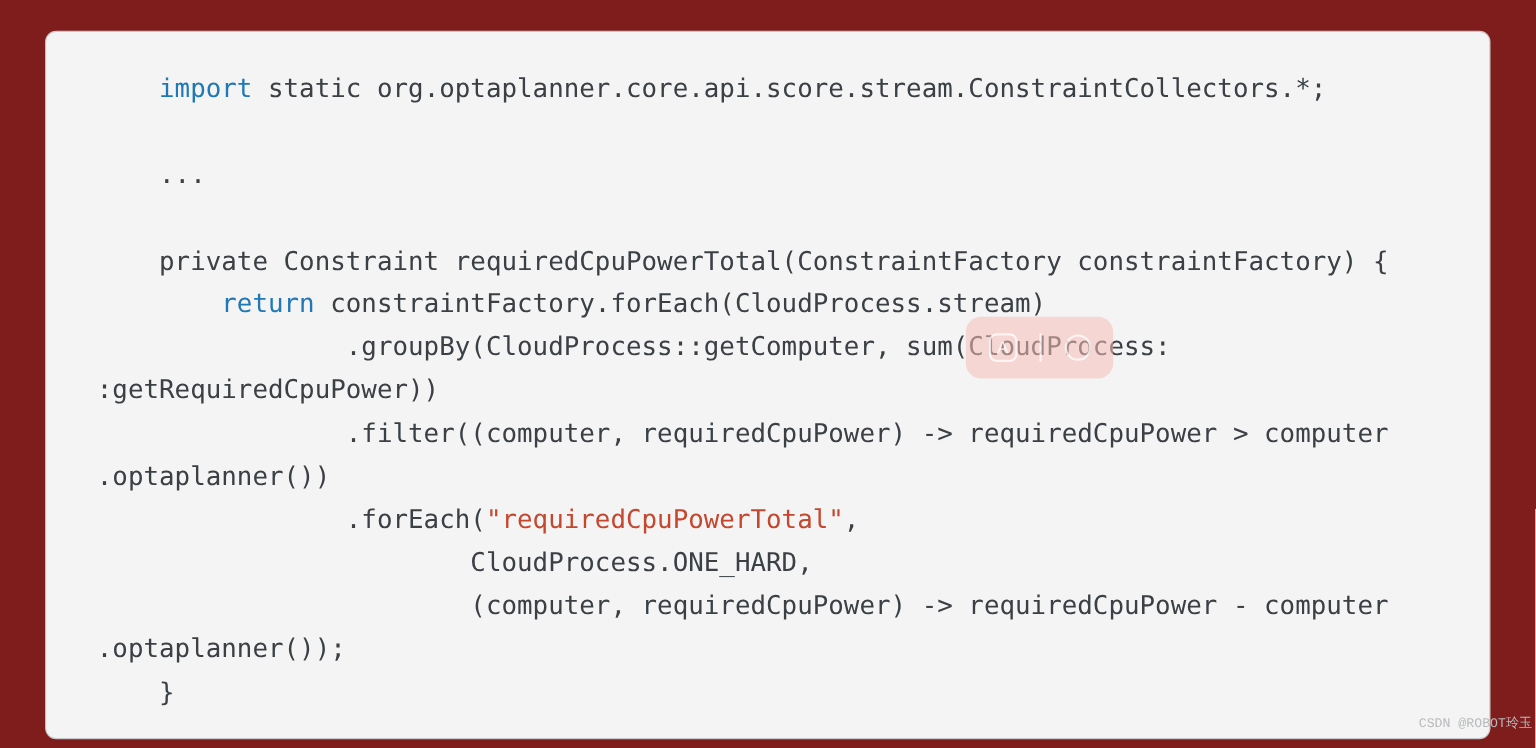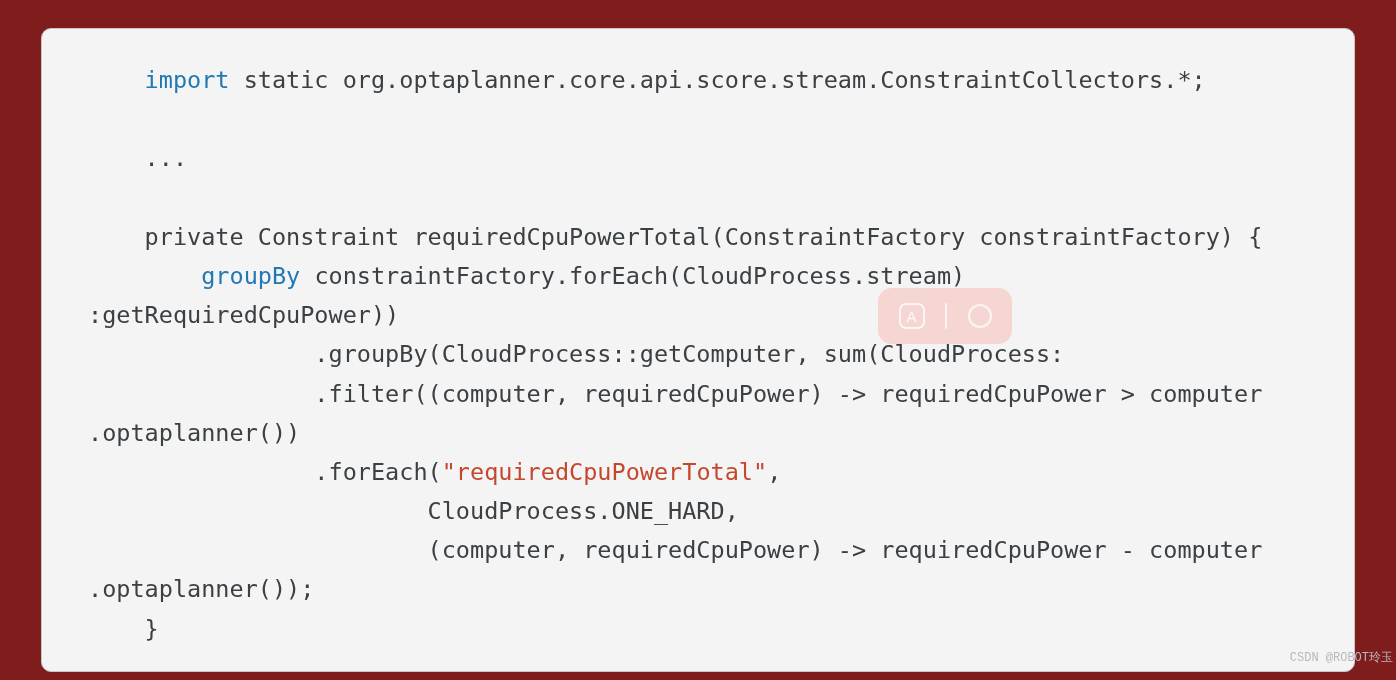--- a/index.html
+++ b/index.html
@@ -106,23 +106,23 @@
 
 <div class="page">
 
   <div class="code-card">
     <div class="code-area">
         <div class="code-line"><span class="seg-plain">    </span><span class="seg-keyword">import</span><span class="seg-plain"> static org.optaplanner.core.api.score.stream.ConstraintCollectors.*;</span></div>
         <div class="code-line">&nbsp;</div>
         <div class="code-line"><span class="seg-plain">    ...</span></div>
         <div class="code-line">&nbsp;</div>
         <div class="code-line"><span class="seg-plain">    private Constraint requiredCpuPowerTotal(ConstraintFactory constraintFactory) {</span></div>
-        <div class="code-line"><span class="seg-plain">        </span><span class="seg-keyword">groupBy</span><span class="seg-plain"> constraintFactory.forEach(CloudProcess.stream)</span></div>
+        <div class="code-line"><span class="seg-plain">        </span><span class="seg-keyword">return</span><span class="seg-plain"> constraintFactory.forEach(CloudProcess.stream)</span></div>
+        <div class="code-line"><span class="seg-plain">                .groupBy(CloudProcess::getComputer, sum(CloudProcess:</span></div>
         <div class="code-line"><span class="seg-plain">:getRequiredCpuPower))</span></div>
-        <div class="code-line"><span class="seg-plain">                .groupBy(CloudProcess::getComputer, sum(CloudProcess:</span></div>
         <div class="code-line"><span class="seg-plain">                .filter((computer, requiredCpuPower) -&gt; requiredCpuPower &gt; computer</span></div>
         <div class="code-line"><span class="seg-plain">.optaplanner())</span></div>
         <div class="code-line"><span class="seg-plain">                .forEach(</span><span class="seg-string">"requiredCpuPowerTotal"</span><span class="seg-plain">,</span></div>
         <div class="code-line"><span class="seg-plain">                        CloudProcess.ONE_HARD,</span></div>
         <div class="code-line"><span class="seg-plain">                        (computer, requiredCpuPower) -&gt; requiredCpuPower - computer</span></div>
         <div class="code-line"><span class="seg-plain">.optaplanner());</span></div>
         <div class="code-line"><span class="seg-plain">    }</span></div>
       </div>
   </div>
 

